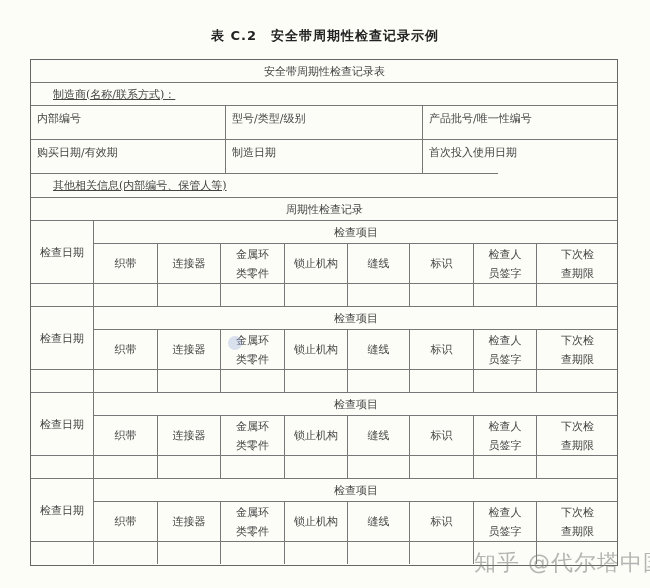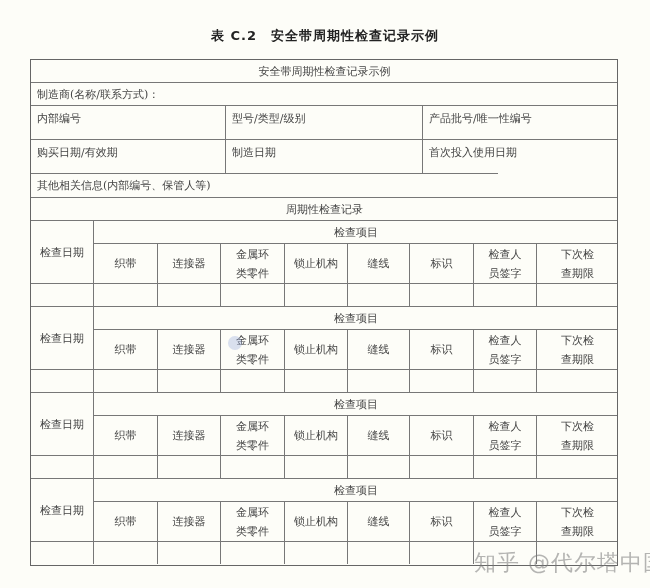--- a/index.html
+++ b/index.html
@@ -12,37 +12,37 @@
     font-family: "DejaVu Sans", "Liberation Sans", sans-serif;
     font-weight:bold; font-size:13px; color:#222; letter-spacing:1px;
   }
   .cell {
     position:absolute; box-sizing:border-box;
     border-left:1px solid #777; border-top:1px solid #777;
     font-size:11px; color:#444; display:flex; align-items:center; justify-content:center;
     text-align:center; line-height:19px;
   }
   .cell.left { justify-content:flex-start; align-items:flex-start; padding:3px 0 0 6px; text-align:left; }
-  .cell.lefttxt { justify-content:flex-start; padding-left:6px; }
+  .cell.lefttxt { justify-content:flex-start; padding-left:22px;text-decoration:underline; }
   .frame {
     position:absolute; left:30px; top:59px; width:588px; height:507px;
     box-sizing:border-box; border:1.5px solid #666; pointer-events:none;
   }
   .wm {
     position:absolute; left:474px; top:548px; font-family:"DejaVu Sans","Liberation Sans",sans-serif;
     font-size:22px; color:rgba(120,120,120,0.55); letter-spacing:1px; white-space:nowrap;
   }
   .blot { position:absolute; left:228px; top:336px; width:14px; height:14px; border-radius:7px; background:rgba(150,170,220,0.35); }
 </style>
 </head>
 <body>
 
 <div class="title">表 C.2　安全带周期性检查记录示例</div>
 
-<div class="cell" style="left:30px;top:59px;width:588px;height:23px;">安全带周期性检查记录示例</div>
+<div class="cell" style="left:30px;top:59px;width:588px;height:23px;">安全带周期性检查记录表</div>
 <div class="cell lefttxt" style="left:30px;top:82px;width:588px;height:23px;">制造商(名称/联系方式)：</div>
 
 <div class="cell left" style="left:30px;top:105px;width:195px;height:34px;">内部编号</div>
 <div class="cell left" style="left:225px;top:105px;width:197px;height:34px;">型号/类型/级别</div>
 <div class="cell left" style="left:422px;top:105px;width:196px;height:34px;text-align:right;">产品批号/唯一性编号</div>
 
 <div class="cell left" style="left:30px;top:139px;width:195px;height:34px;">购买日期/有效期</div>
 <div class="cell left" style="left:225px;top:139px;width:197px;height:34px;">制造日期</div>
 <div class="cell left" style="left:422px;top:139px;width:196px;height:34px;">首次投入使用日期</div>
 

